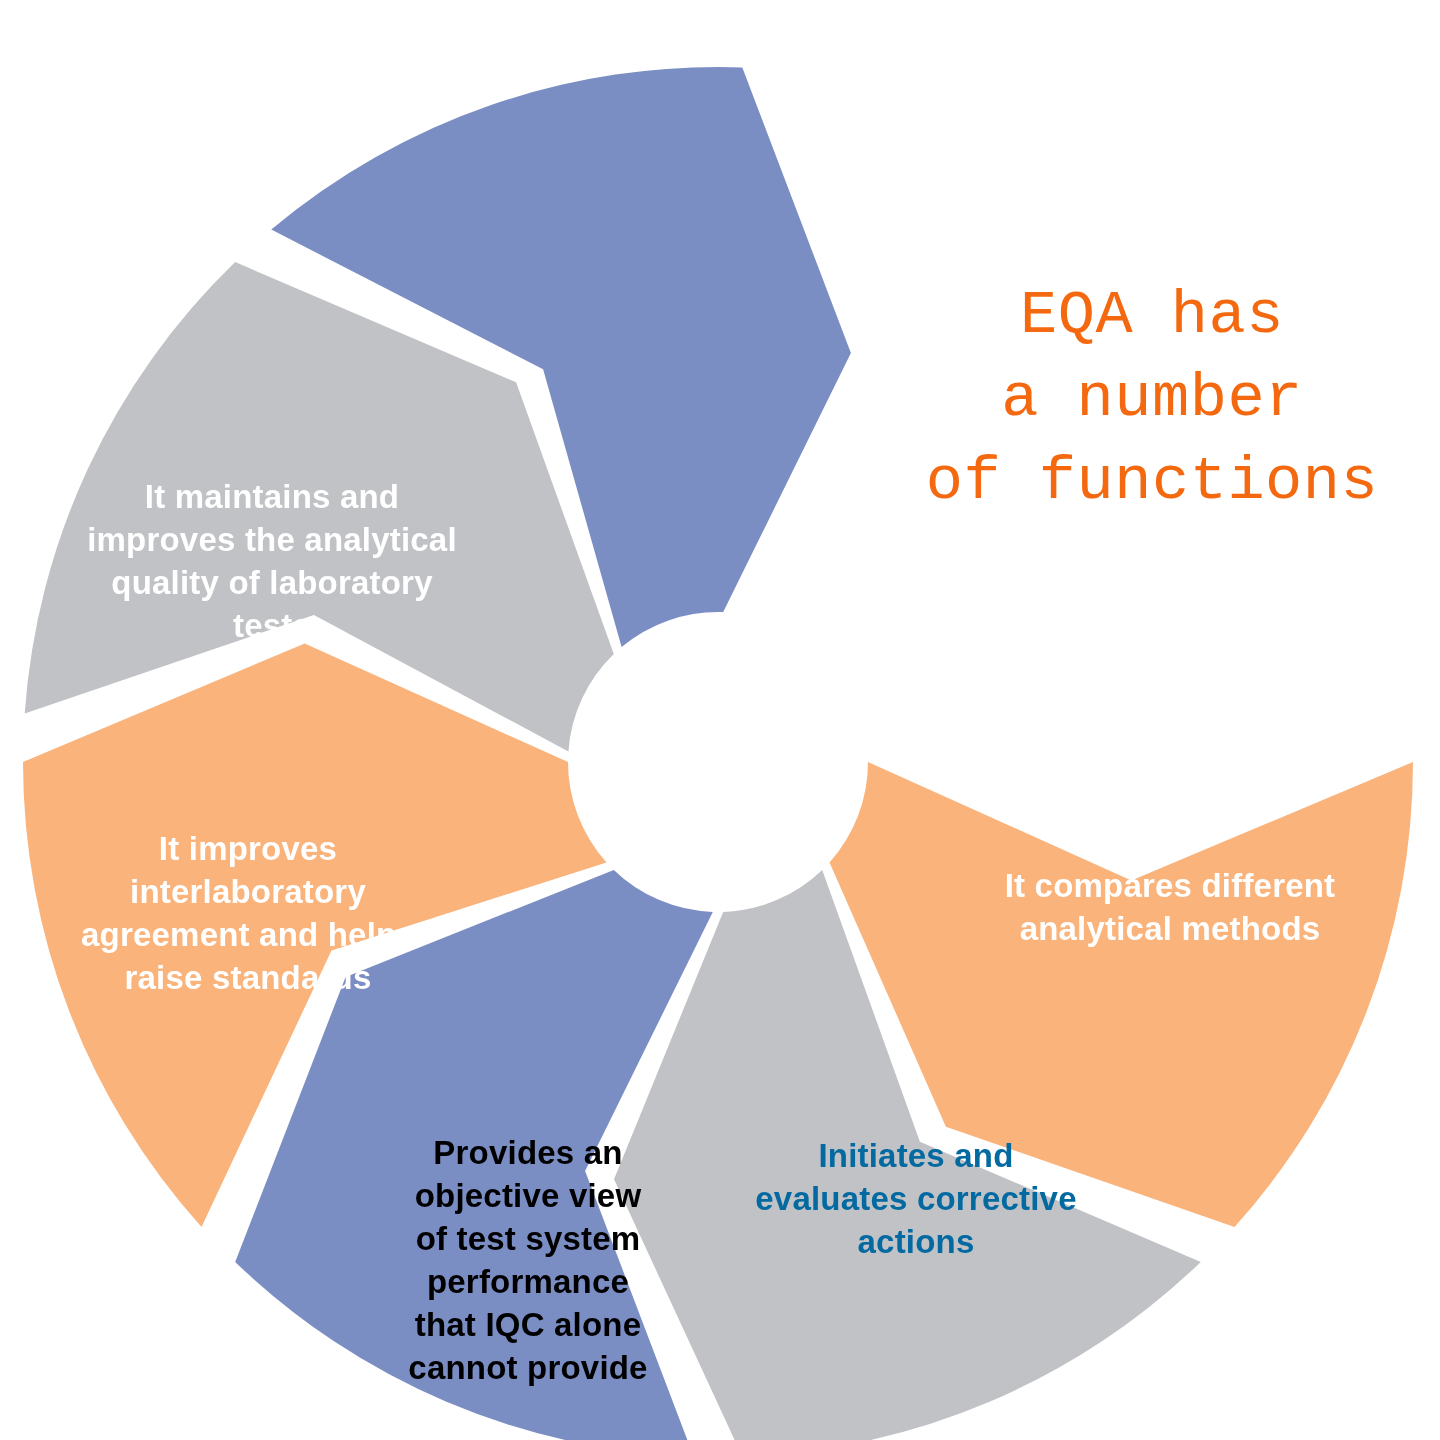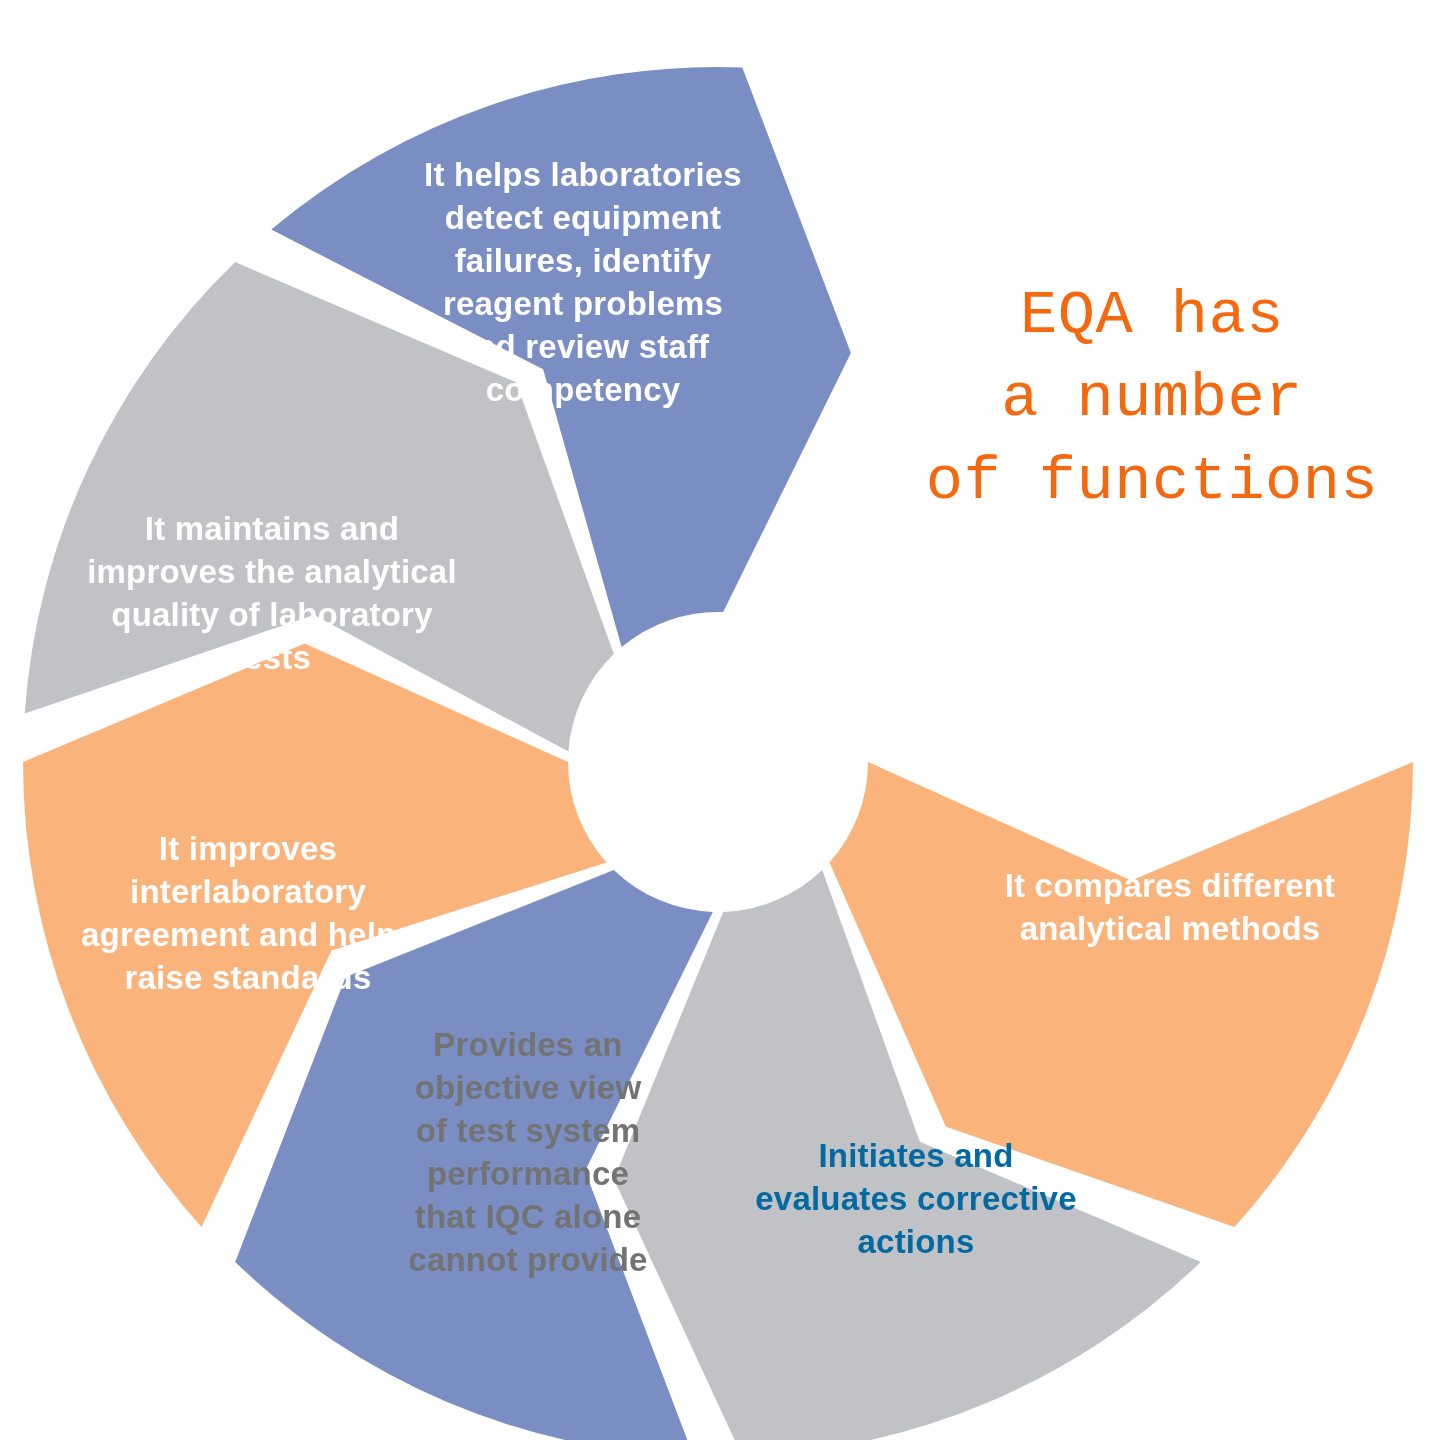--- a/index.html
+++ b/index.html
@@ -56,44 +56,38 @@
       <path d="M 1200.8 1261.9 A 695 695 0 0 1 742.3 1456.6 L 614.0 1179.2 L 723.2 911.9 A 150 150 0 0 0 822.2 869.9 L 919.9 1141.7 Z" fill="#C0C2C6"></path>
       <path d="M 693.7 1456.6 A 695 695 0 0 1 235.2 1261.9 L 345.6 977.0 L 613.8 869.9 A 150 150 0 0 0 712.8 911.9 L 585.1 1171.0 Z" fill="#7B8EC4"></path>
       <path d="M 201.5 1227.0 A 695 695 0 0 1 23.0 762.0 L 304.7 643.5 L 568.0 762.0 A 150 150 0 0 0 606.5 862.4 L 331.5 950.5 Z" fill="#F9B37B"></path>
       <path d="M 24.7 713.5 A 695 695 0 0 1 235.2 262.1 L 516.1 382.3 L 613.8 654.1 A 150 150 0 0 0 568.4 751.5 L 313.9 614.9 Z" fill="#C0C2C6"></path>
     </svg>
 
   <div id="diagram-title" style="left: 1152px; top: 398px; width: 500px; color: rgb(244, 105, 15);">EQA has
 a number
 of functions</div>
 
-  <div class="segment-label" id="label-0" style="left: 583px; top: 282px; width: 470px; color: rgb(255, 255, 255);">It helps laboratories
-detect equipment
-failures, identify
-reagent problems
-and review staff
-competency</div>
 
   <div class="segment-label" id="label-1" style="left: 1170px; top: 907px; width: 480px; color: rgb(255, 255, 255);">It compares different
 analytical methods</div>
 
   <div class="segment-label" id="label-2" style="left: 916px; top: 1198px; width: 440px; color: #0369a1;">Initiates and
 evaluates corrective
 actions</div>
 
-  <div class="segment-label" id="label-3" style="left: 528px; top: 1152px; width: 350px; color: #737373;">Provides an
+  <div class="segment-label" id="label-3" style="left: 528px; top: 1260px; width: 350px; color: #000000;">Provides an
 objective view
 of test system
 performance
 that IQC alone
 cannot provide</div>
 
   <div class="segment-label" id="label-4" style="left: 248px; top: 913px; width: 440px; color: rgb(255, 255, 255);">It improves
 interlaboratory
 agreement and helps
 raise standards</div>
 
-  <div class="segment-label" id="label-5" style="left: 272px; top: 561px; width: 460px; color: rgb(255, 255, 255); margin-top: 32px;">It maintains and
+  <div class="segment-label" id="label-5" style="left: 272px; top: 561px; width: 460px; color: rgb(255, 255, 255);">It maintains and
 improves the analytical
 quality of laboratory
 tests</div>
 
 </div>
 
 </body></html>

